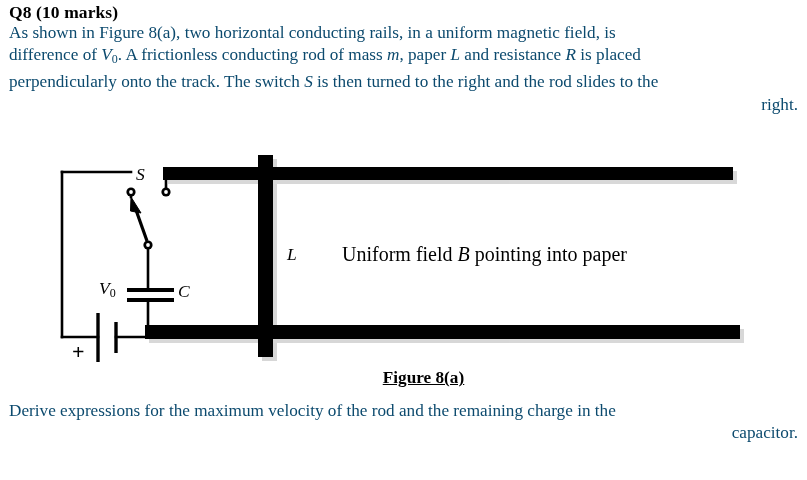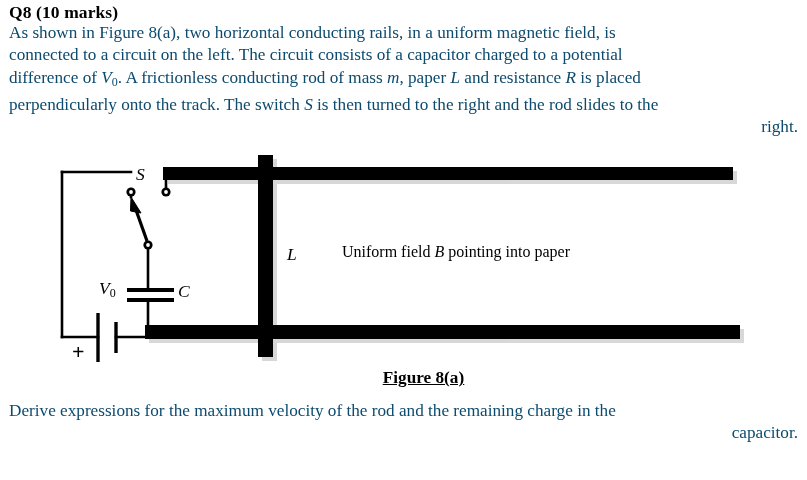--- a/index.html
+++ b/index.html
@@ -86,21 +86,21 @@
   }
   #label-S   { left: 136px; top: 24px; font-size: 17.5px; }
   #label-C   { left: 178px; top: 141px; font-size: 17.5px; }
   #label-V0  { left: 99px;  top: 138px; font-size: 17.5px; }
   #label-L   { left: 287px; top: 104px; font-size: 17.5px; }
   #label-plus{ left: 72px;  top: 199px; font-size: 22px; font-style: normal; font-weight: 600; }
   #label-field {
     left: 342px;
     top: 103px;
     font-style: normal;
-    font-size: 16px;
+    font-size: 20px;
   }
   #fig-caption {
     position: absolute;
     left: 0;
     top: 228px;
     width: 807px;
     text-align: center;
     font-size: 17.2px;
     font-weight: bold;
     text-decoration: underline;
@@ -110,21 +110,20 @@
 </style>
 </head>
 <body>
 
 <div id="page">
 
   <div class="q-title">Q8 (10 marks)</div>
 
   <div class="body-text" id="stem-text">
     <div><span>As shown in Figure 8(a), two horizontal conducting rails, in a uniform magnetic field, is</span></div>
-    <div><span>connected to a circuit on the left. The circuit consists of a capacitor charged to a potential</span></div>
     <div><span>difference of </span><i>V</i><span class="sub">0</span><span>. A frictionless conducting rod of mass </span><i>m</i><span>, paper </span><i>L</i><span> and resistance </span><i>R</i><span> is placed</span></div>
     <div><span>perpendicularly onto the track. The switch </span><i>S</i><span> is then turned to the right and the rod slides to the</span></div>
     <div class="last-line"><span>right.</span></div>
   </div>
 
   <div id="figure">
 
     <svg id="figure-svg" width="807" height="255" viewBox="0 0 807 255">
 
       <g stroke="#000000" fill="none" stroke-width="2.6" stroke-linecap="square">

